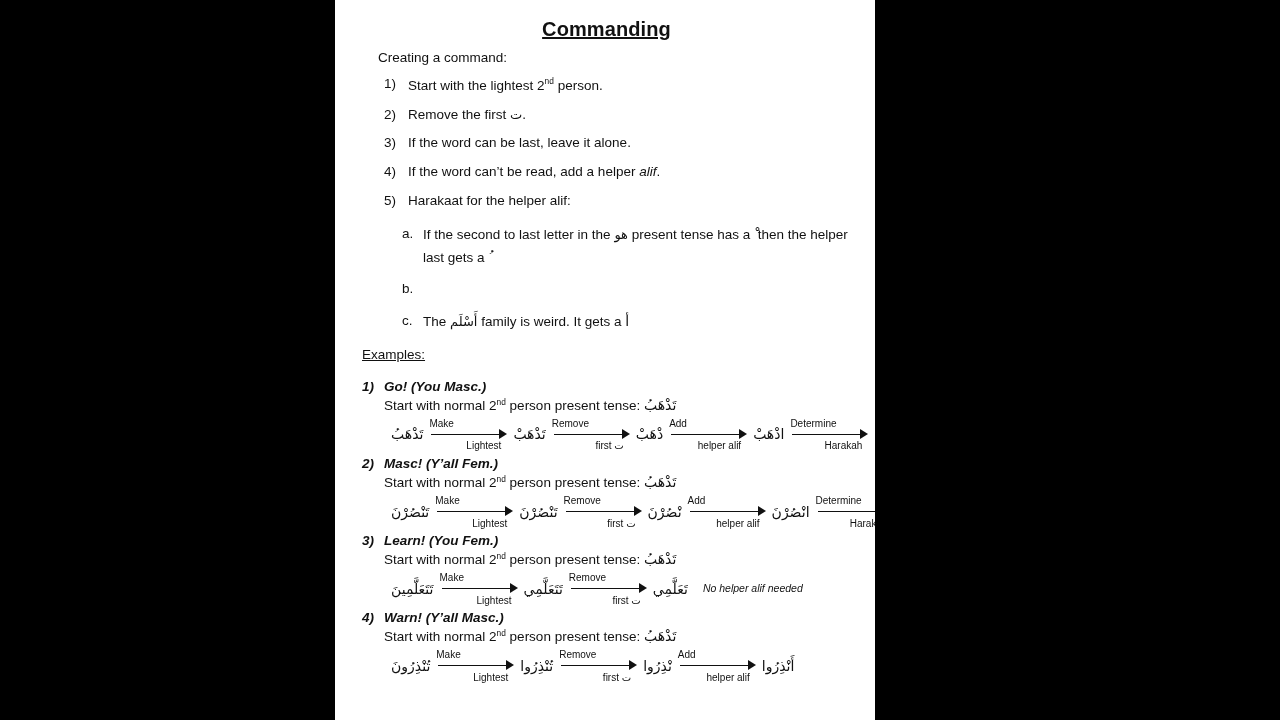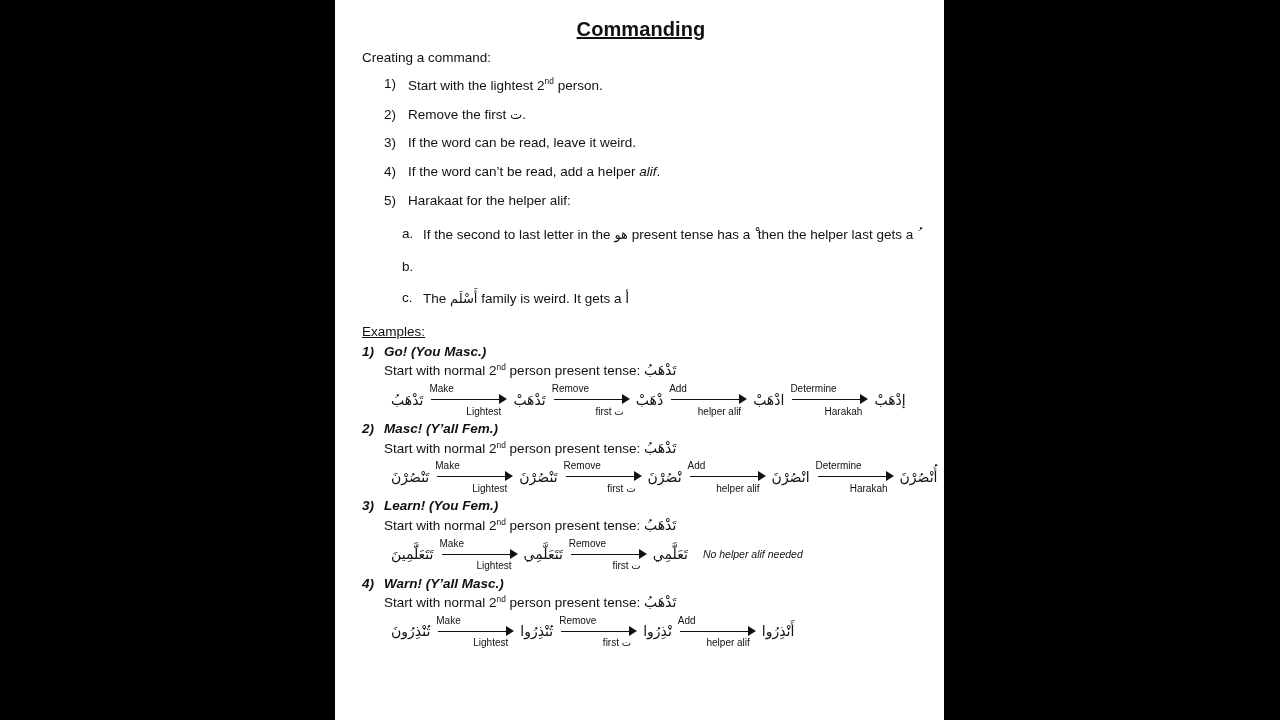--- a/index.html
+++ b/index.html
@@ -16,42 +16,42 @@
   #slide-stage {
     position: relative;
     width: 1280px;
     height: 720px;
     background: #000000;
   }
   #page-sheet {
     position: absolute;
     left: 335px;
     top: 0px;
-    width: 609px;
+    width: 540px;
     height: 720px;
     background: #ffffff;
     color: #111111;
     overflow: hidden;
   }
   .page-inner {
     padding: 14px 24px 0 27px;
     box-sizing: border-box;
   }
   .doc-title {
     text-align: center;
     font-size: 20px;
     font-weight: bold;
     text-decoration: underline;
     letter-spacing: 0.1px;
     margin: 4px 0 10px 0;
     line-height: 1.1;
   }
   .intro-line {
     font-size: 13.5px;
-    margin: 0 0 10px 0;
+    margin: 0 0 10px 16px;
     line-height: 1.2;
   }
   ol.rules {
     list-style: none;
     margin: 0;
     padding: 0 0 0 22px;
   }
   ol.rules > li {
     font-size: 13.5px;
     line-height: 1.25;
@@ -95,21 +95,21 @@
   .harakah {
     font-family: "DejaVu Sans", sans-serif;
     font-size: 14px;
     display: inline-block;
   }
   sup { font-size: 0.62em; vertical-align: super; }
   em { font-style: italic; margin-top: 32px; }
   .examples-head {
     font-size: 13.5px;
     text-decoration: underline;
-    margin: 14px 0 4px 0;
+    margin: 14px 0 16px 0;
   }
   .ex-block { margin-bottom: 2px; }
   .ex-title {
     font-size: 13.5px;
     font-weight: bold;
     font-style: italic;
     line-height: 1.35;
     display: flex;
     align-items: baseline;
   }
@@ -209,21 +209,21 @@
         <li>
           <span class="marker">1)</span>
           <span class="rule-text"><span>Start with the lightest 2</span><sup>nd</sup><span> person.</span></span>
         </li>
         <li>
           <span class="marker">2)</span>
           <span class="rule-text"><span>Remove the first </span><span class="ar">ت</span><span>.</span></span>
         </li>
         <li>
           <span class="marker">3)</span>
-          <span class="rule-text">If the word can be read, leave it weird.</span>
+          <span class="rule-text">If the word can be last, leave it alone.</span>
         </li>
         <li>
           <span class="marker">4)</span>
           <span class="rule-text"><span>If the word can’t be read, add a helper </span><em>alif</em><span>.</span></span>
         </li>
         <li style="margin-bottom:0;">
           <span class="marker">5)</span>
           <span class="rule-text">Harakaat for the helper alif:</span>
         </li>
       </ol>

